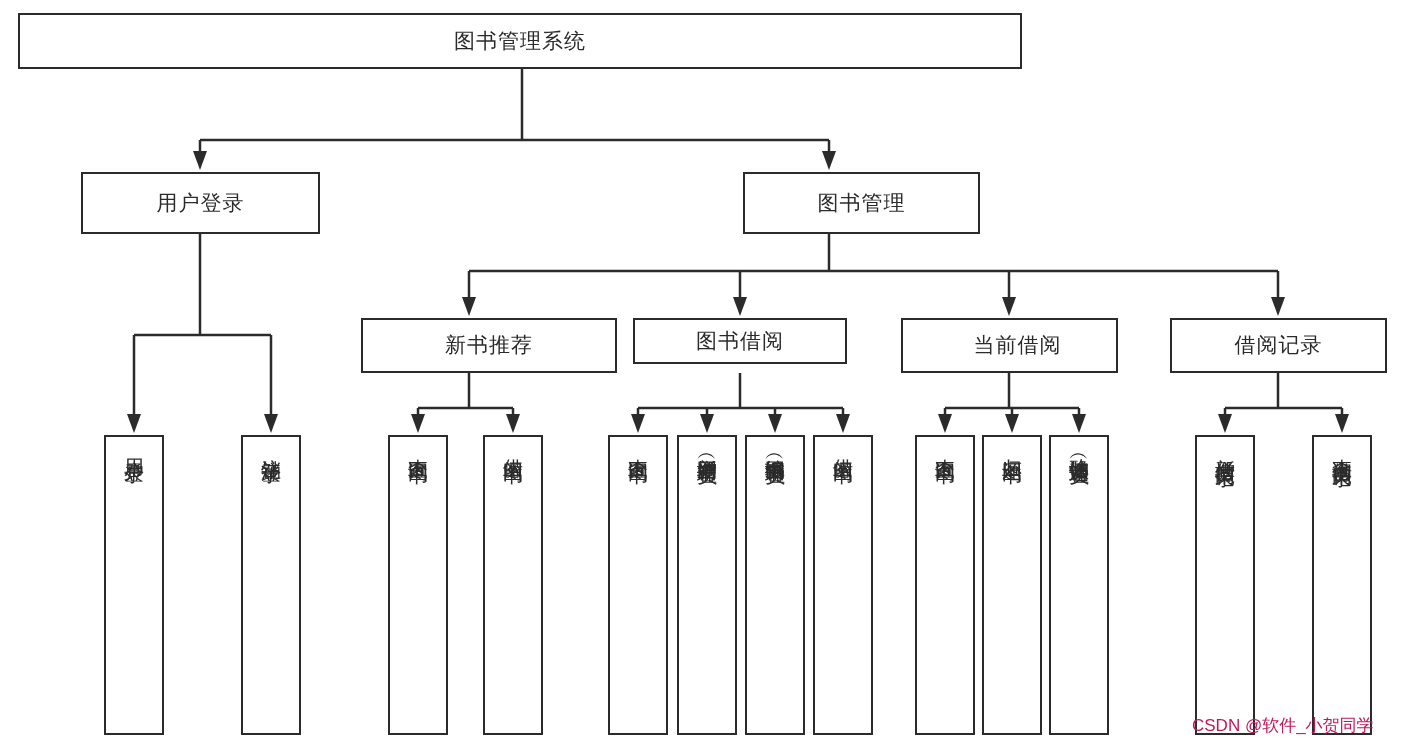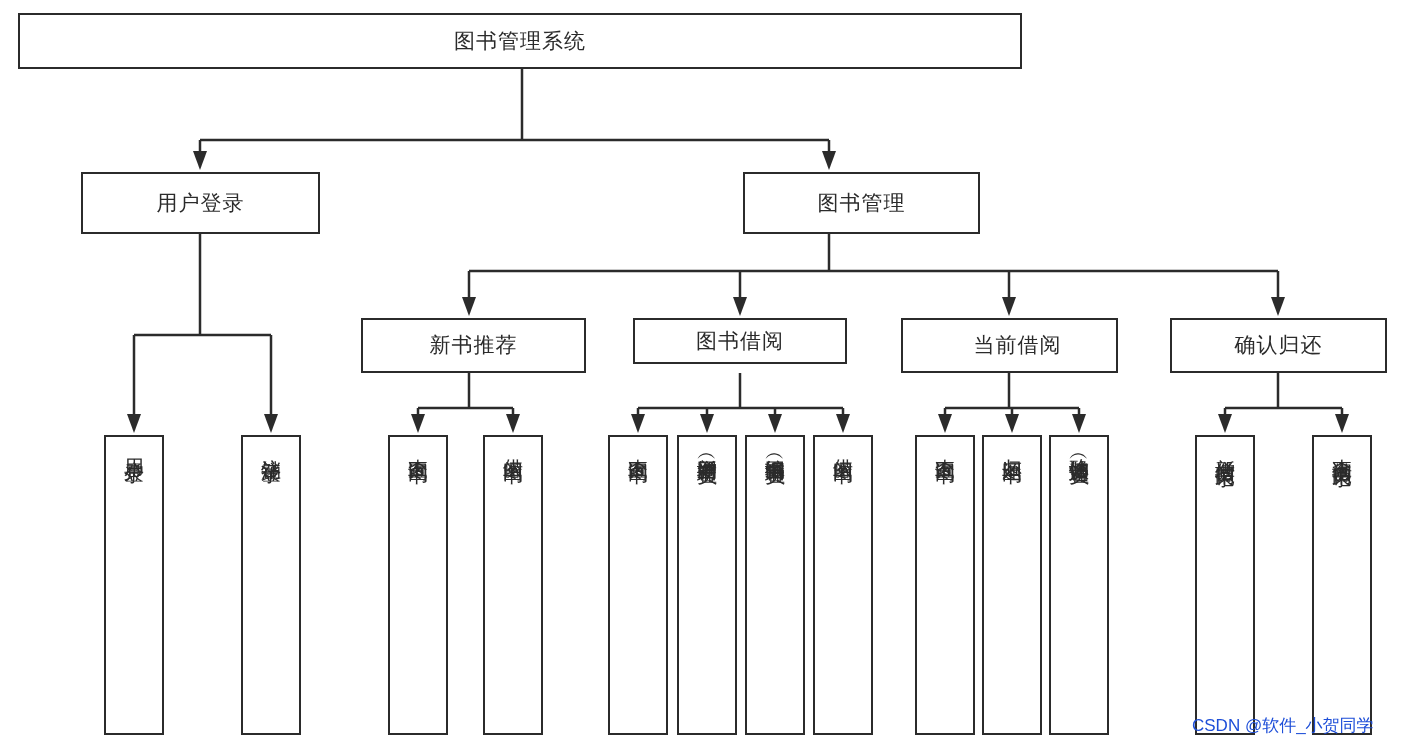--- a/index.html
+++ b/index.html
@@ -62,21 +62,21 @@
     height: 747px;
     pointer-events: none;
   }
   .conn-line {
     stroke: #2b2b2b;
     stroke-width: 2.5;
     fill: none;
   }
   .watermark {
     position: absolute;
-    color: #1d4ed8;
+    color: #be185d;
     font-size: 17px;
     white-space: nowrap;
     user-select: none;
   }
 </style>
 </head>
 <body>
 
 <div id="diagram-root">
   <svg class="connectors" viewBox="0 0 1405 747" xmlns="http://www.w3.org/2000/svg" id="connector-svg">
@@ -136,31 +136,31 @@
   <div id="node-layer">
       <div class="node-box" style="left: 18px; top: 13px; width: 1004px; height: 56px;">
         <span class="node-label">图书管理系统</span>
       </div>
       <div class="node-box" style="left: 81px; top: 172px; width: 239px; height: 62px;">
         <span class="node-label">用户登录</span>
       </div>
       <div class="node-box" style="left: 711px; top: 172px; width: 237px; height: 62px; margin-left: 32px;">
         <span class="node-label">图书管理</span>
       </div>
-      <div class="node-box" style="left: 361px; top: 318px; width: 225px; height: 55px;">
+      <div class="node-box" style="left: 361px; top: 318px; width: 256px; height: 55px;">
         <span class="node-label">新书推荐</span>
       </div>
       <div class="node-box" style="left: 633px; top: 318px; width: 214px; height: 46px;">
         <span class="node-label">图书借阅</span>
       </div>
       <div class="node-box" style="left: 901px; top: 318px; width: 217px; height: 55px; padding-left: 16px;">
         <span class="node-label">当前借阅</span>
       </div>
       <div class="node-box" style="left: 1170px; top: 318px; width: 217px; height: 55px;">
-        <span class="node-label">确认归还</span>
+        <span class="node-label">借阅记录</span>
       </div>
       <div class="node-box vertical" style="left: 104px; top: 435px; width: 60px; height: 300px;">
         <span class="node-label">用户登录</span>
       </div>
       <div class="node-box vertical" style="left: 241px; top: 435px; width: 60px; height: 300px;">
         <span class="node-label">注销登录</span>
       </div>
       <div class="node-box vertical" style="left: 388px; top: 435px; width: 60px; height: 300px;">
         <span class="node-label">查询图书</span>
       </div>

